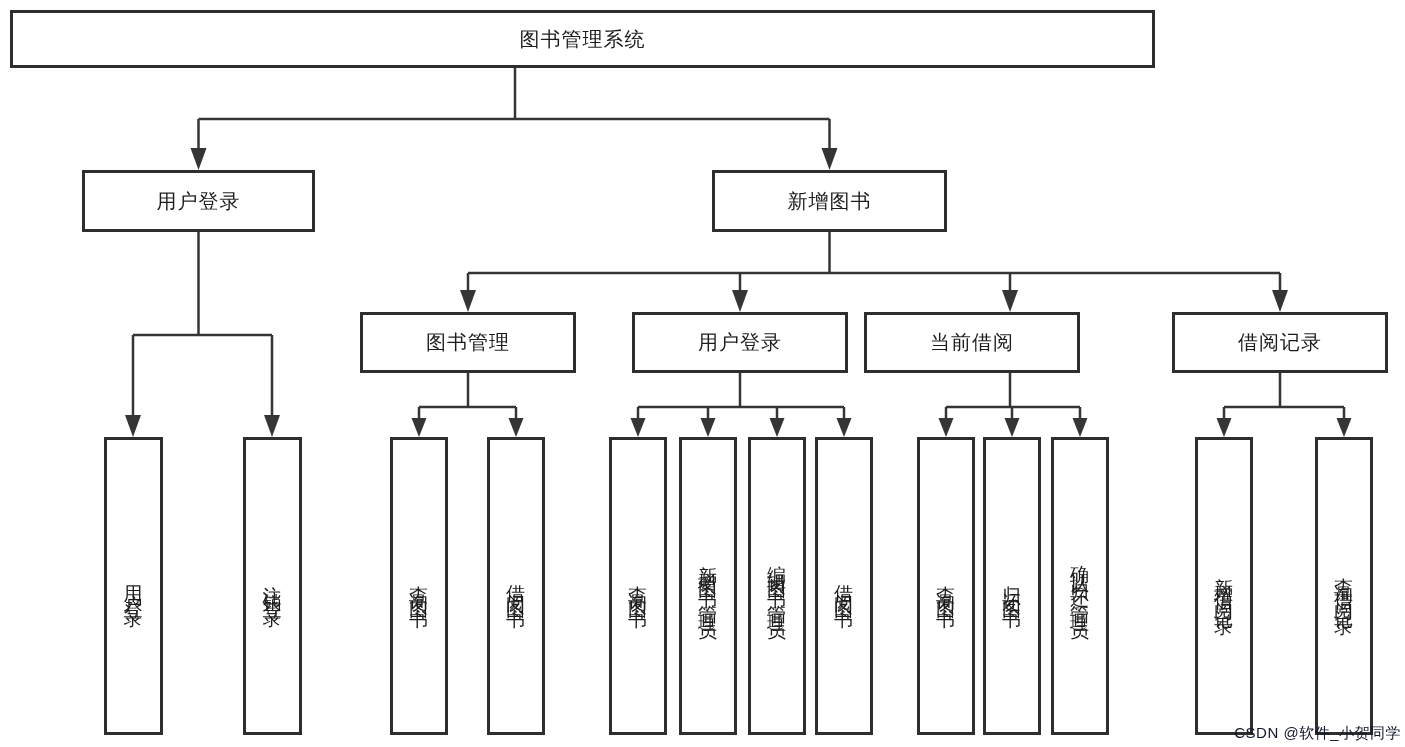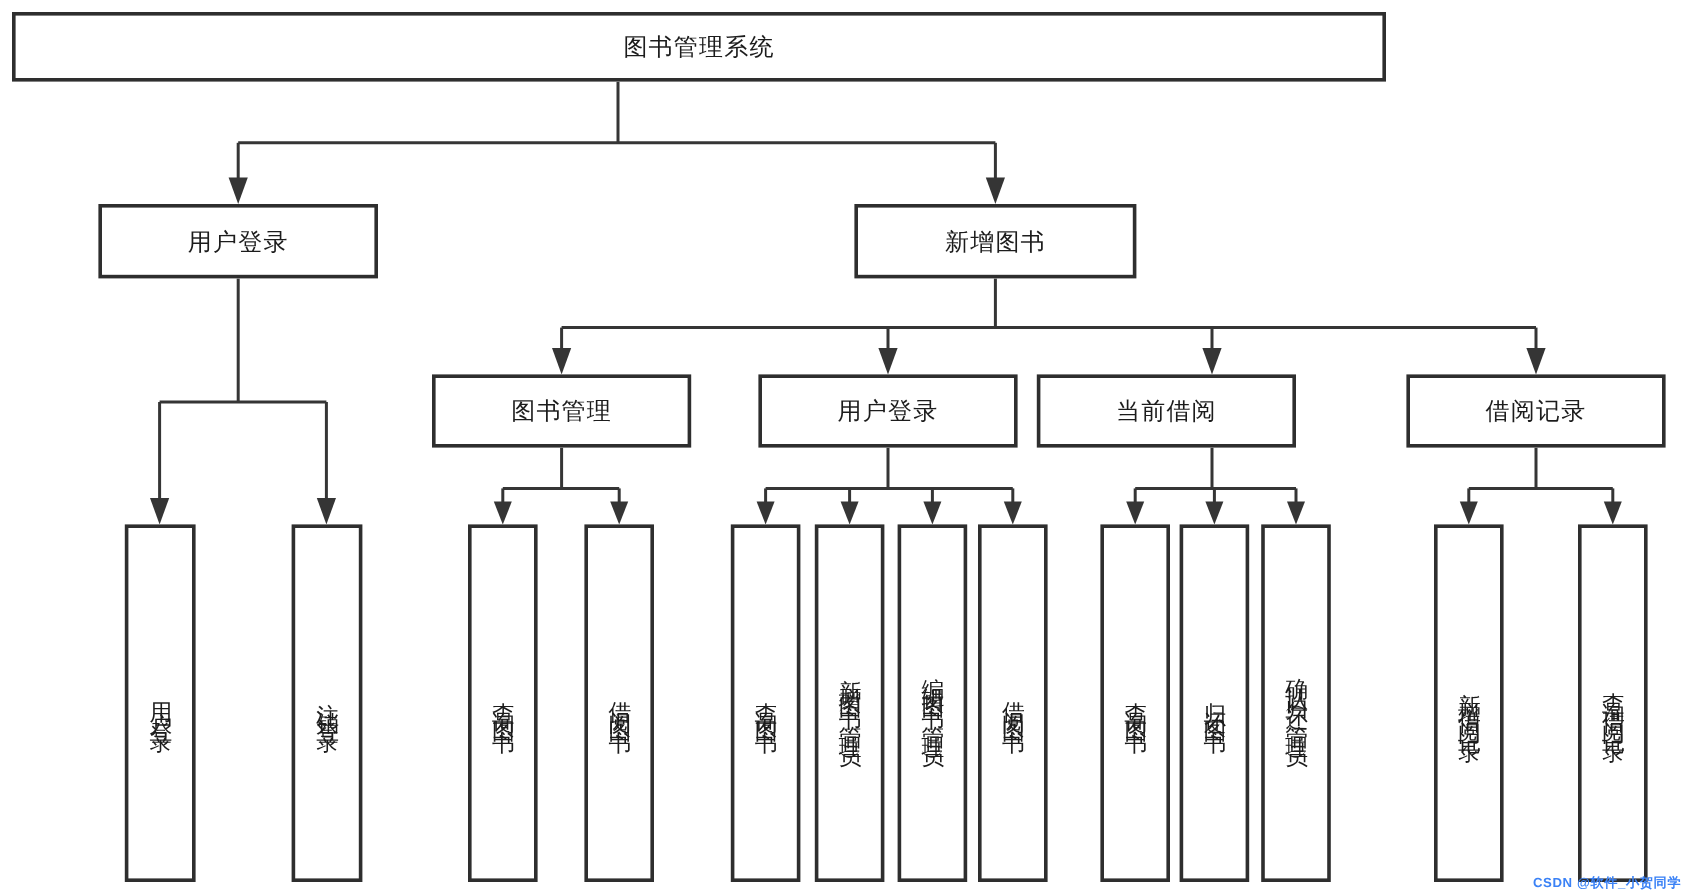--- a/index.html
+++ b/index.html
@@ -44,25 +44,24 @@
     writing-mode: vertical-rl;
     white-space: normal;
     letter-spacing: 8px;
     font-size: 19px;
     line-height: 1;
   }
   .watermark {
     position: absolute;
     right: 4px;
     bottom: 4px;
-    color: #3b82f6;
-    font-size: 11px;
+    color: #0f172a;
+    font-size: 15px;
     letter-spacing: 0.5px;
     z-index: 3;
-    font-weight: bold;
   }
 </style>
 </head>
 <body>
 
 <div id="stage">
 
   <svg id="wires" viewBox="0 0 1405 747" xmlns="http://www.w3.org/2000/svg">
     <g stroke="#353535" stroke-width="2.5" fill="none">
 

